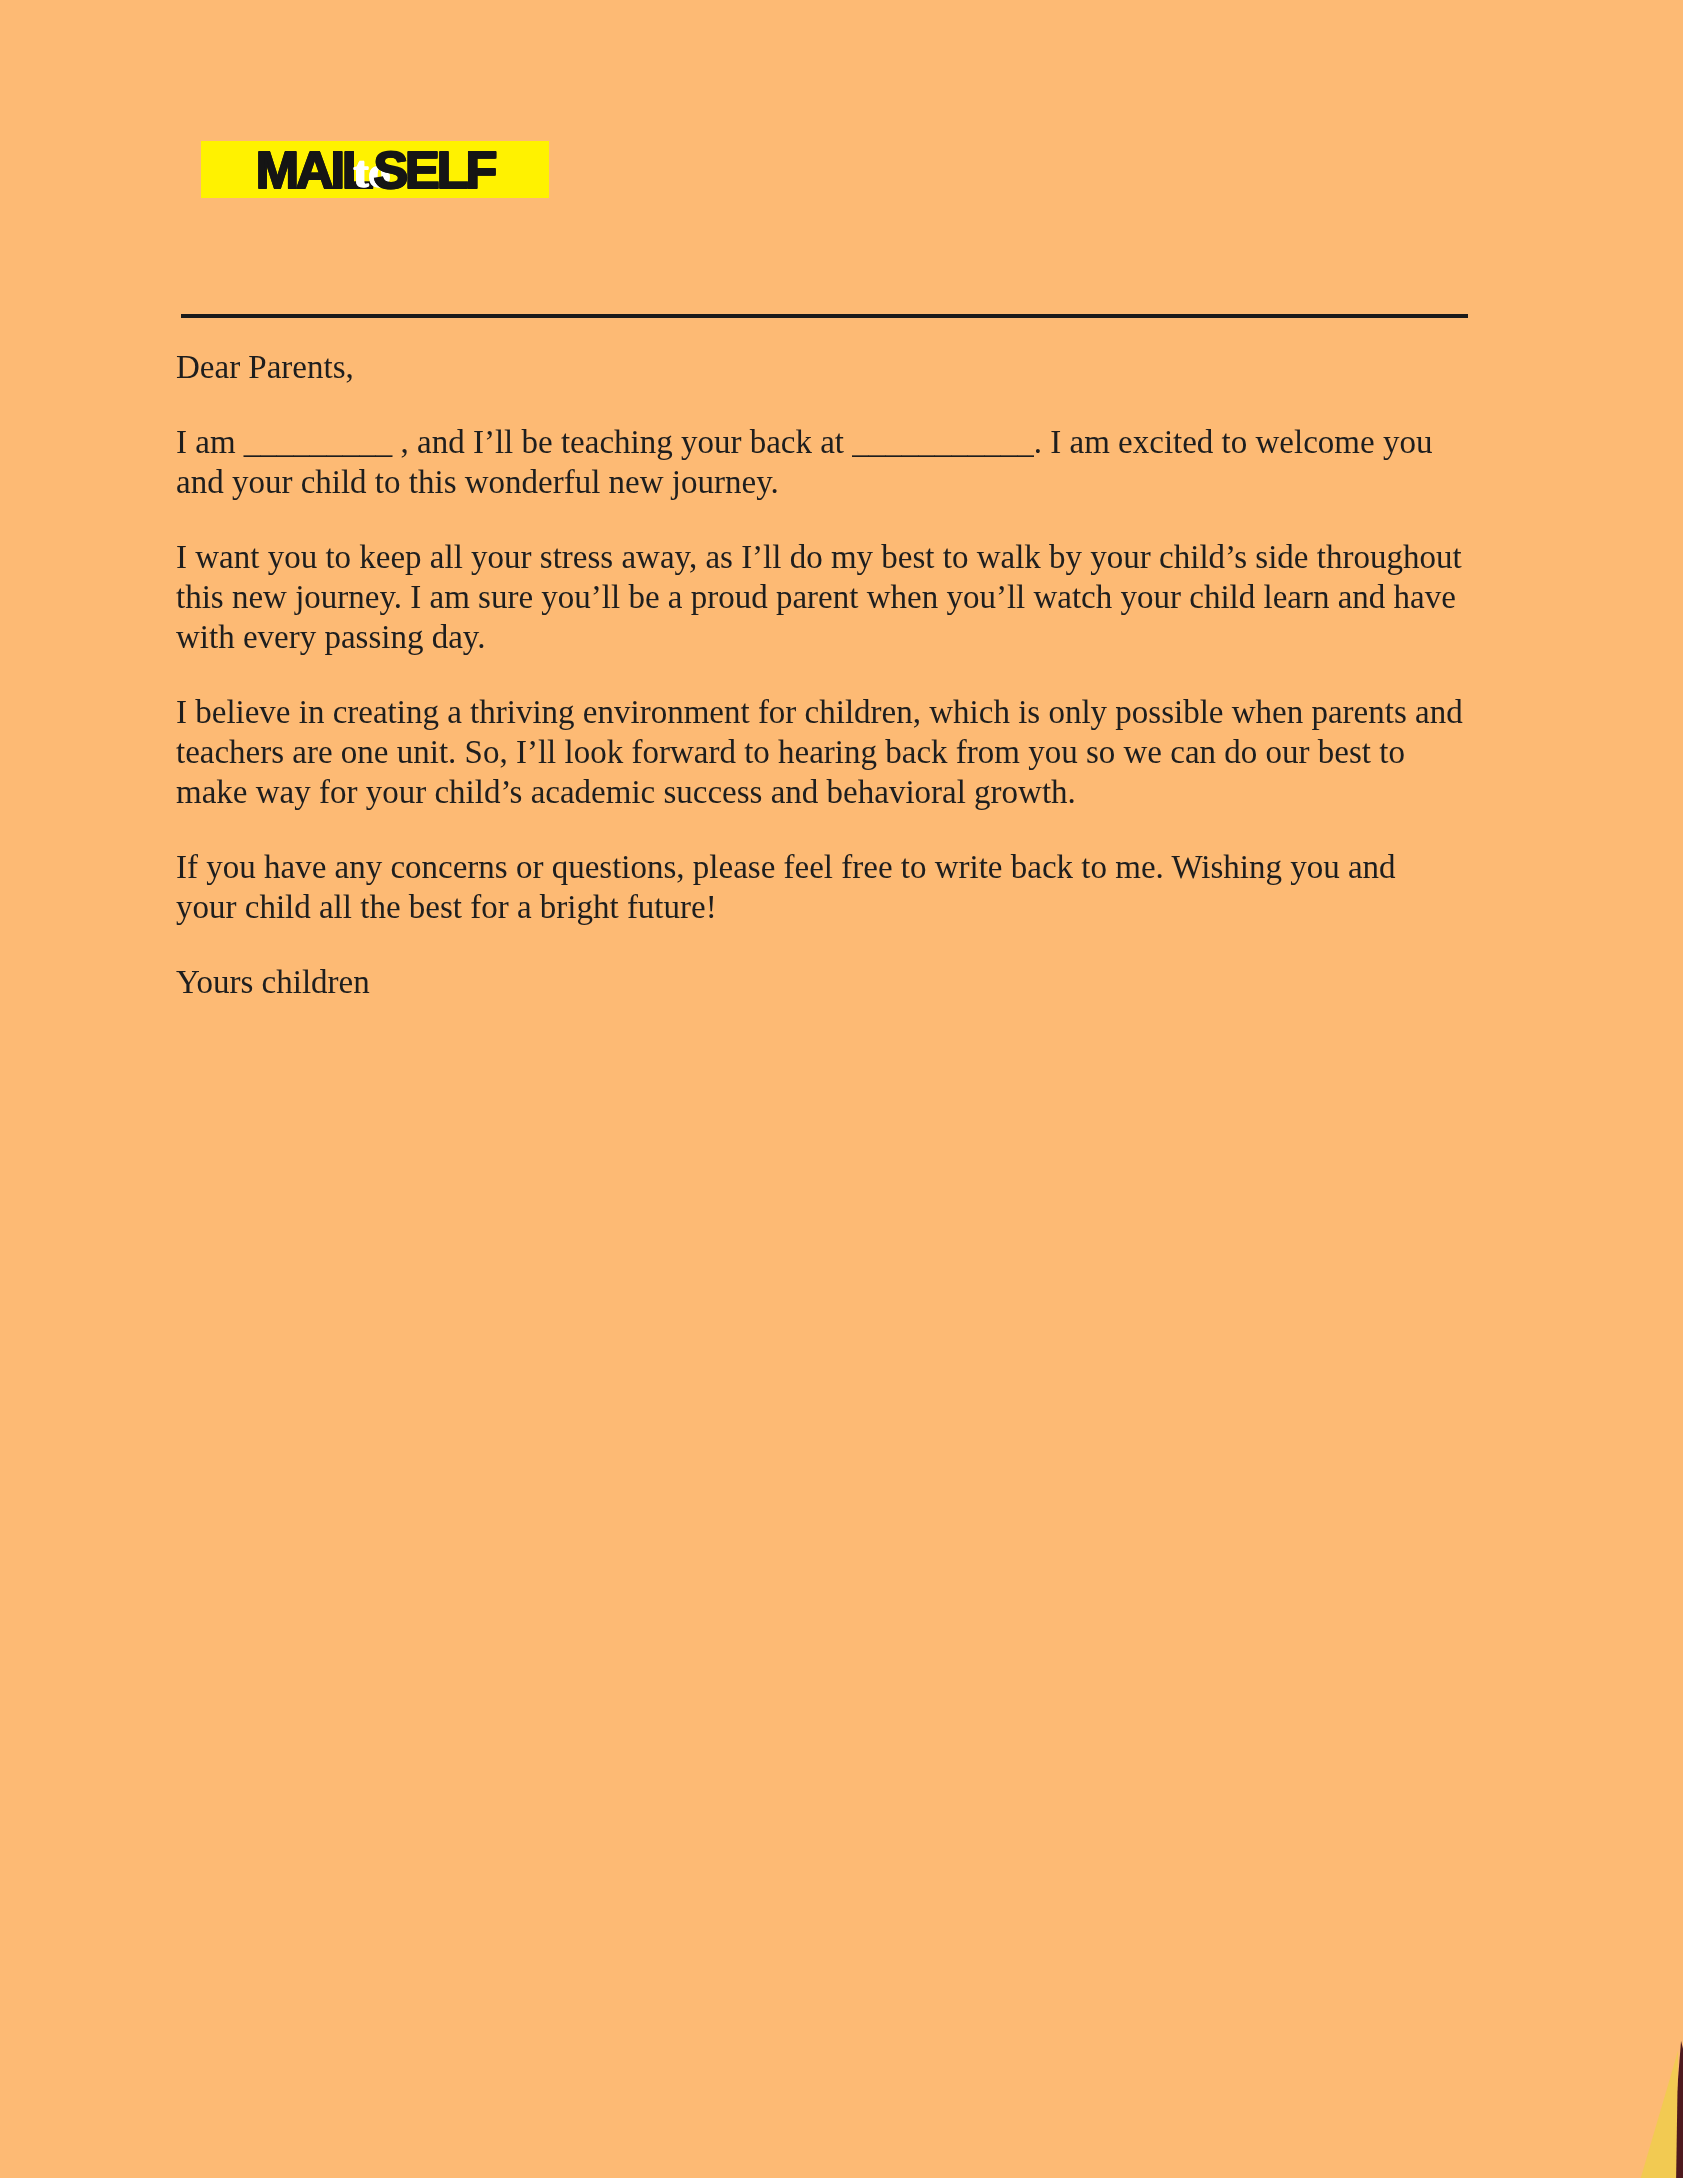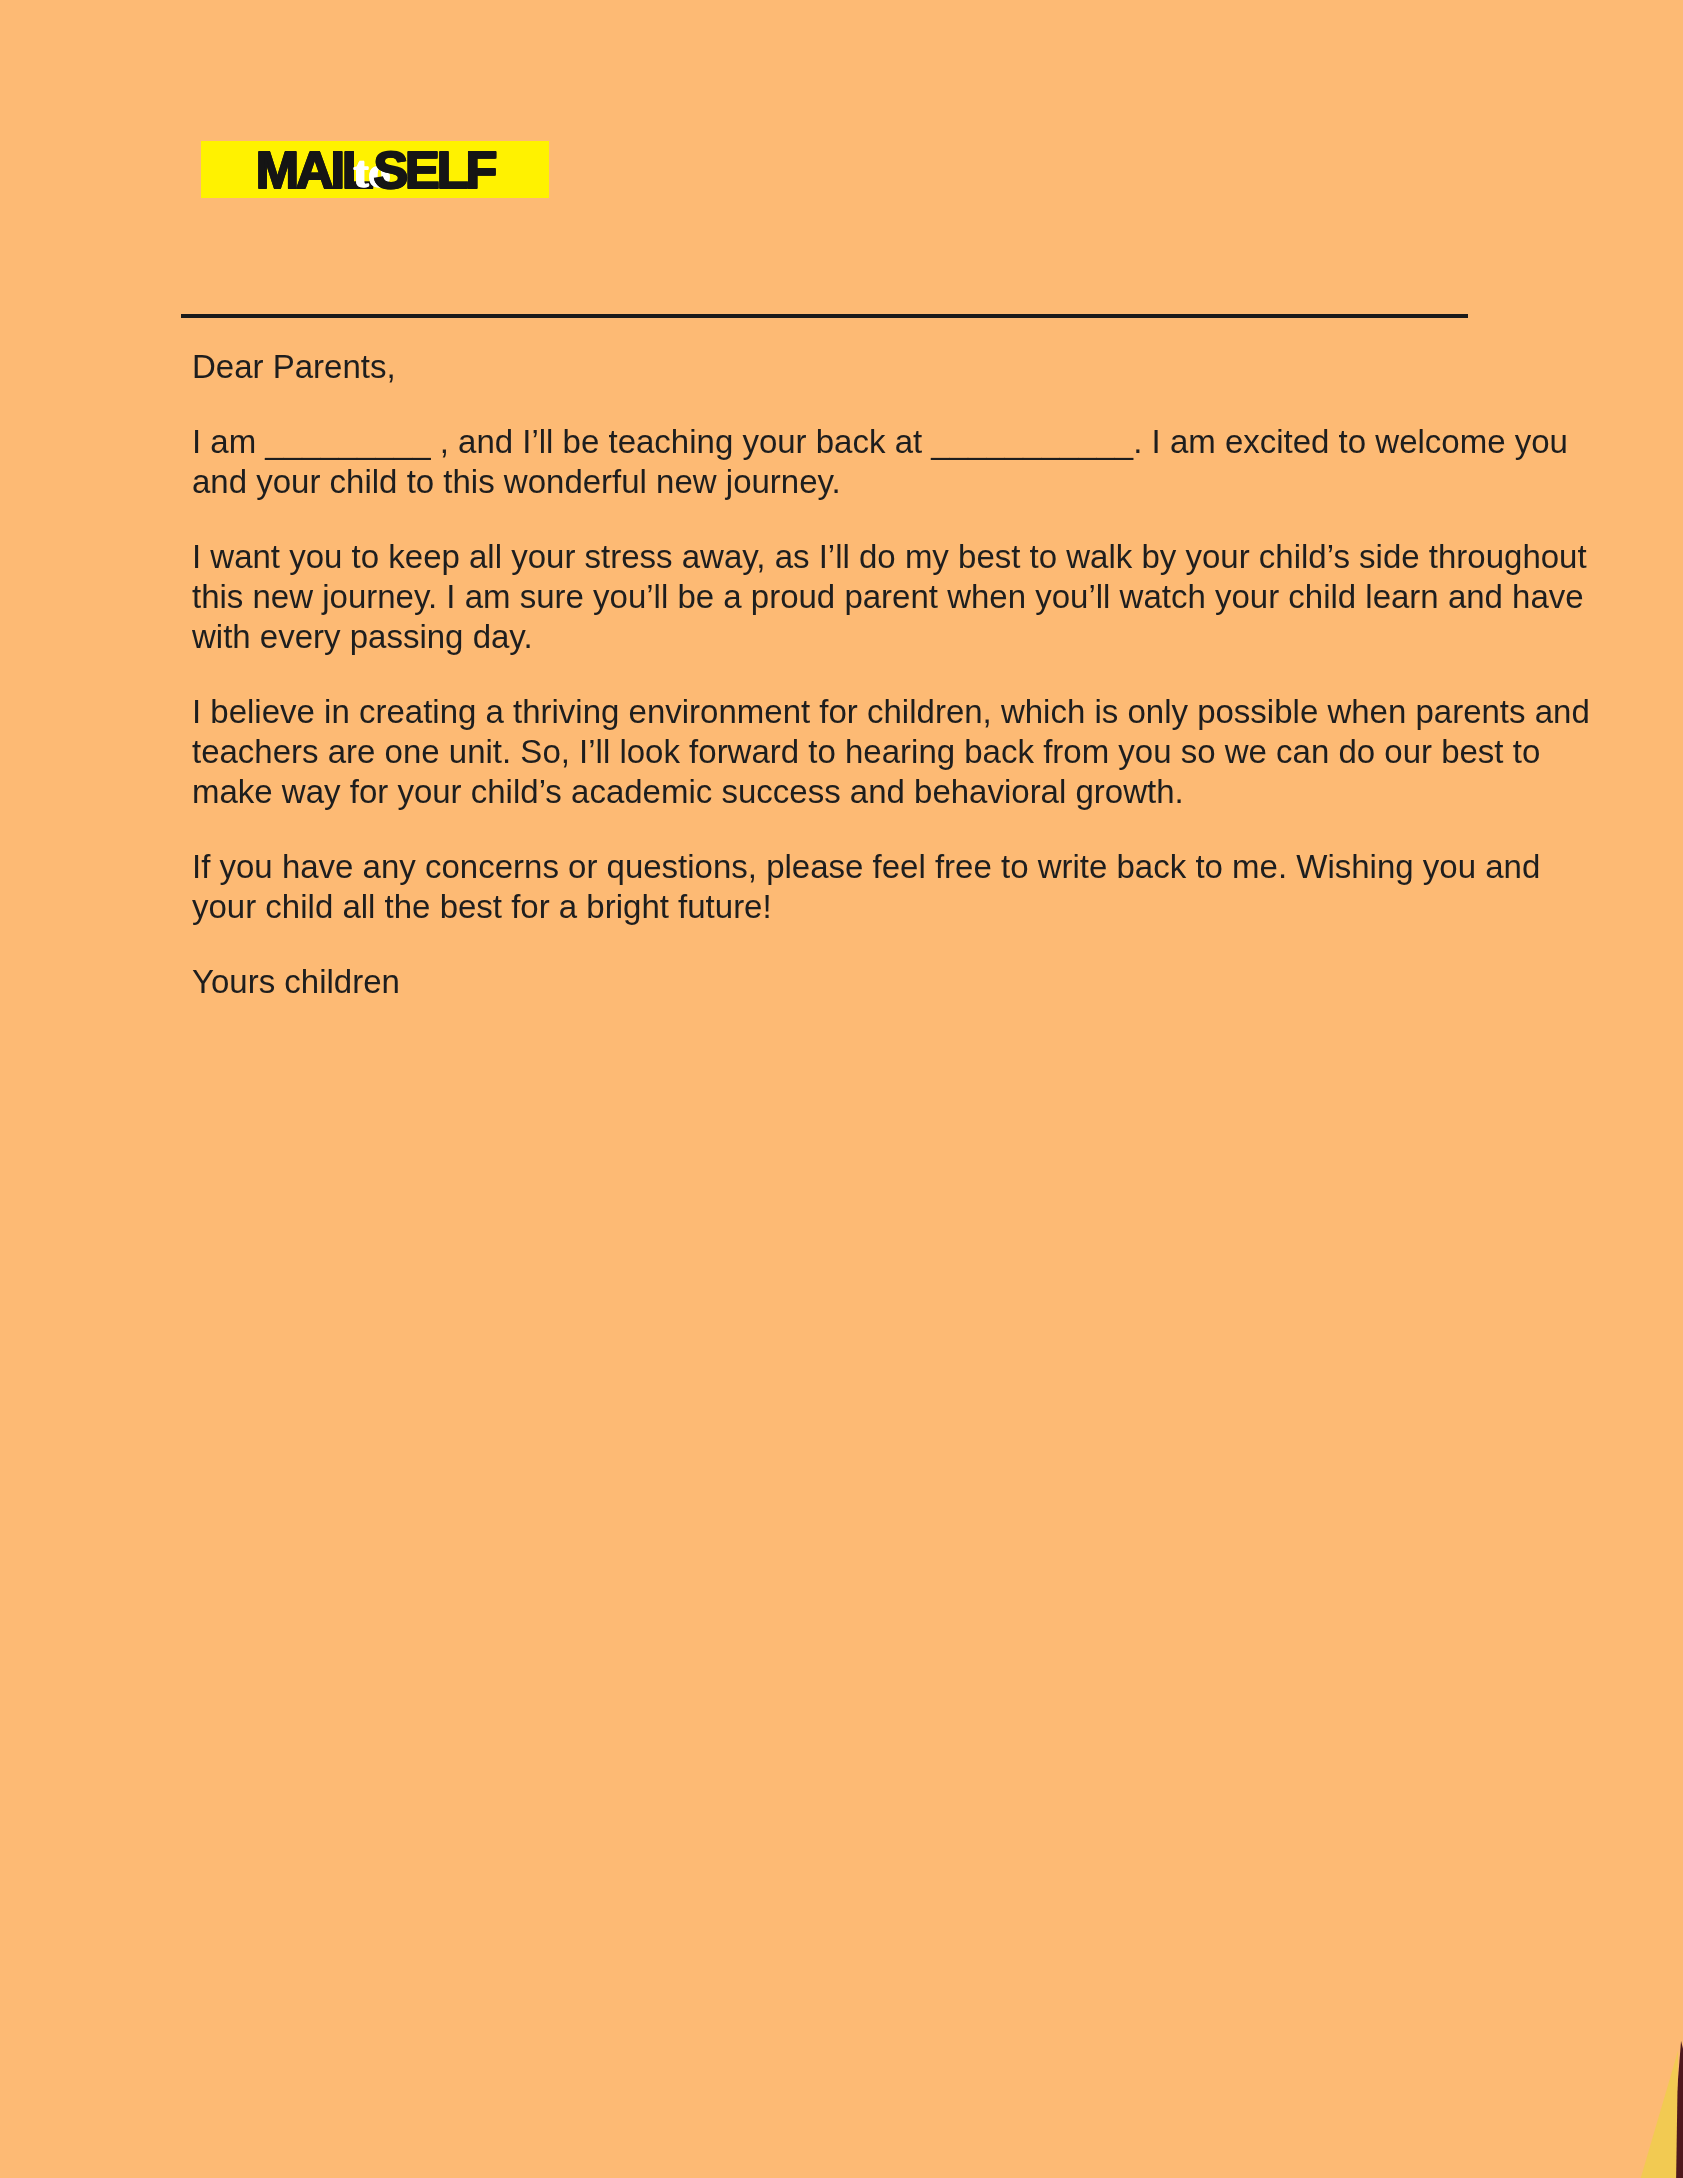--- a/index.html
+++ b/index.html
@@ -54,21 +54,22 @@
   
   .letter {
     position:absolute; left:176px; top:347px;
     width:1426px;
     font-size:33px;
     line-height:40px;
     color:#1e1e1e;
   }
   .letter p {
     white-space:pre-line;
-    margin:0 0 35px 16px;
+    margin:0 0 35px 0;
+    font-family:Liberation Serif, serif;
   }
   
   .corner-decoration {
     position:absolute; right:0; bottom:0;
     width:59px; height:149px;
     display:block;
   }
 </style>
 </head>
 <body>

